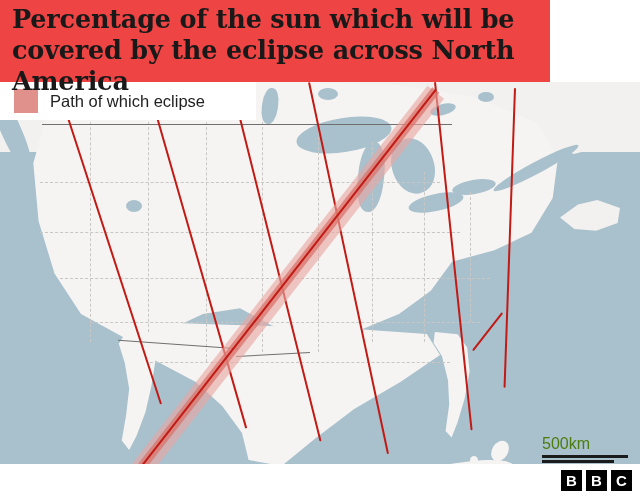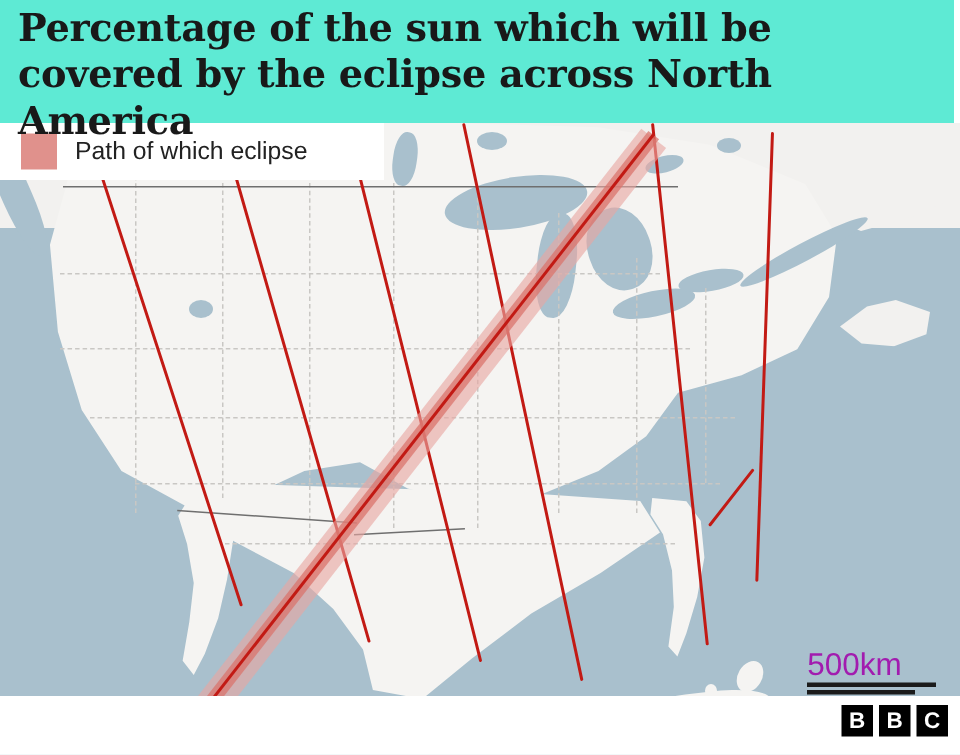--- a/index.html
+++ b/index.html
@@ -1,20 +1,20 @@
 <!DOCTYPE html>
 <html><head>
 <meta charset="utf-8">
 <style>
   html,body{margin:0;padding:0;background:#fff;}
   body{width:640px;height:503px;font-family:"Liberation Sans",sans-serif;overflow:hidden;}
   .page{position:relative;width:640px;height:503px;background:#ffffff;}
 
   
-  .header{position:absolute;left:0;top:0;width:636px;height:82px;background:#5eead4;z-index:40;}
+  .header{position:absolute;left:0;top:0;width:550px;height:82px;background:#ef4444;z-index:40;}
   .title{position:absolute;left:12px;top:4px;width:612px;
          font-family:"DejaVu Serif","Liberation Serif",serif;
          font-weight:700;font-size:25.5px;line-height:31px;color:#191919;
          letter-spacing:-0.2px;}
 
   
   .map{position:absolute;left:0;top:82px;width:640px;height:382px;
        background:#a9c0cd;overflow:hidden;z-index:5;}
 
   
@@ -111,21 +111,21 @@
             text-shadow:0 0 3px #fff,0 0 3px #fff,0 0 5px #fff;}
 
   
   .legend{position:absolute;left:0px;top:82px;width:242px;height:38px;
           background:#fff;z-index:30;display:flex;align-items:center;padding-left:14px;}
   .legend .sw{width:24px;height:24px;background:#e0918c;flex:none;}
   .legend .lb{margin-left:12px;font-size:16.5px;color:#222;}
 
   
   .scale{position:absolute;right:12px;bottom:20px;z-index:30;text-align:left;}
-  .scale .t{font-size:21px;color:#a21caf;line-height:19px;}
+  .scale .t{font-size:16px;color:#4d7c0f;line-height:19px;}
   .scale .bar{width:86px;height:3px;background:#1b1b1b;margin:2px 0;}
   .scale .bar2{width:72px;height:3px;background:#1b1b1b;margin:2px 0 1px;}
 
   
   .google{position:absolute;left:8px;bottom:6px;font-size:13.5px;color:#2a2a2a;z-index:30;}
 
   
   .footer{position:absolute;left:0;top:464px;width:640px;height:39px;background:#fff;z-index:40;}
   .bbc{position:absolute;right:8px;top:6px;display:flex;gap:4px;}
   .bbc span{width:21px;height:21px;background:#000;color:#fff;font-weight:700;

